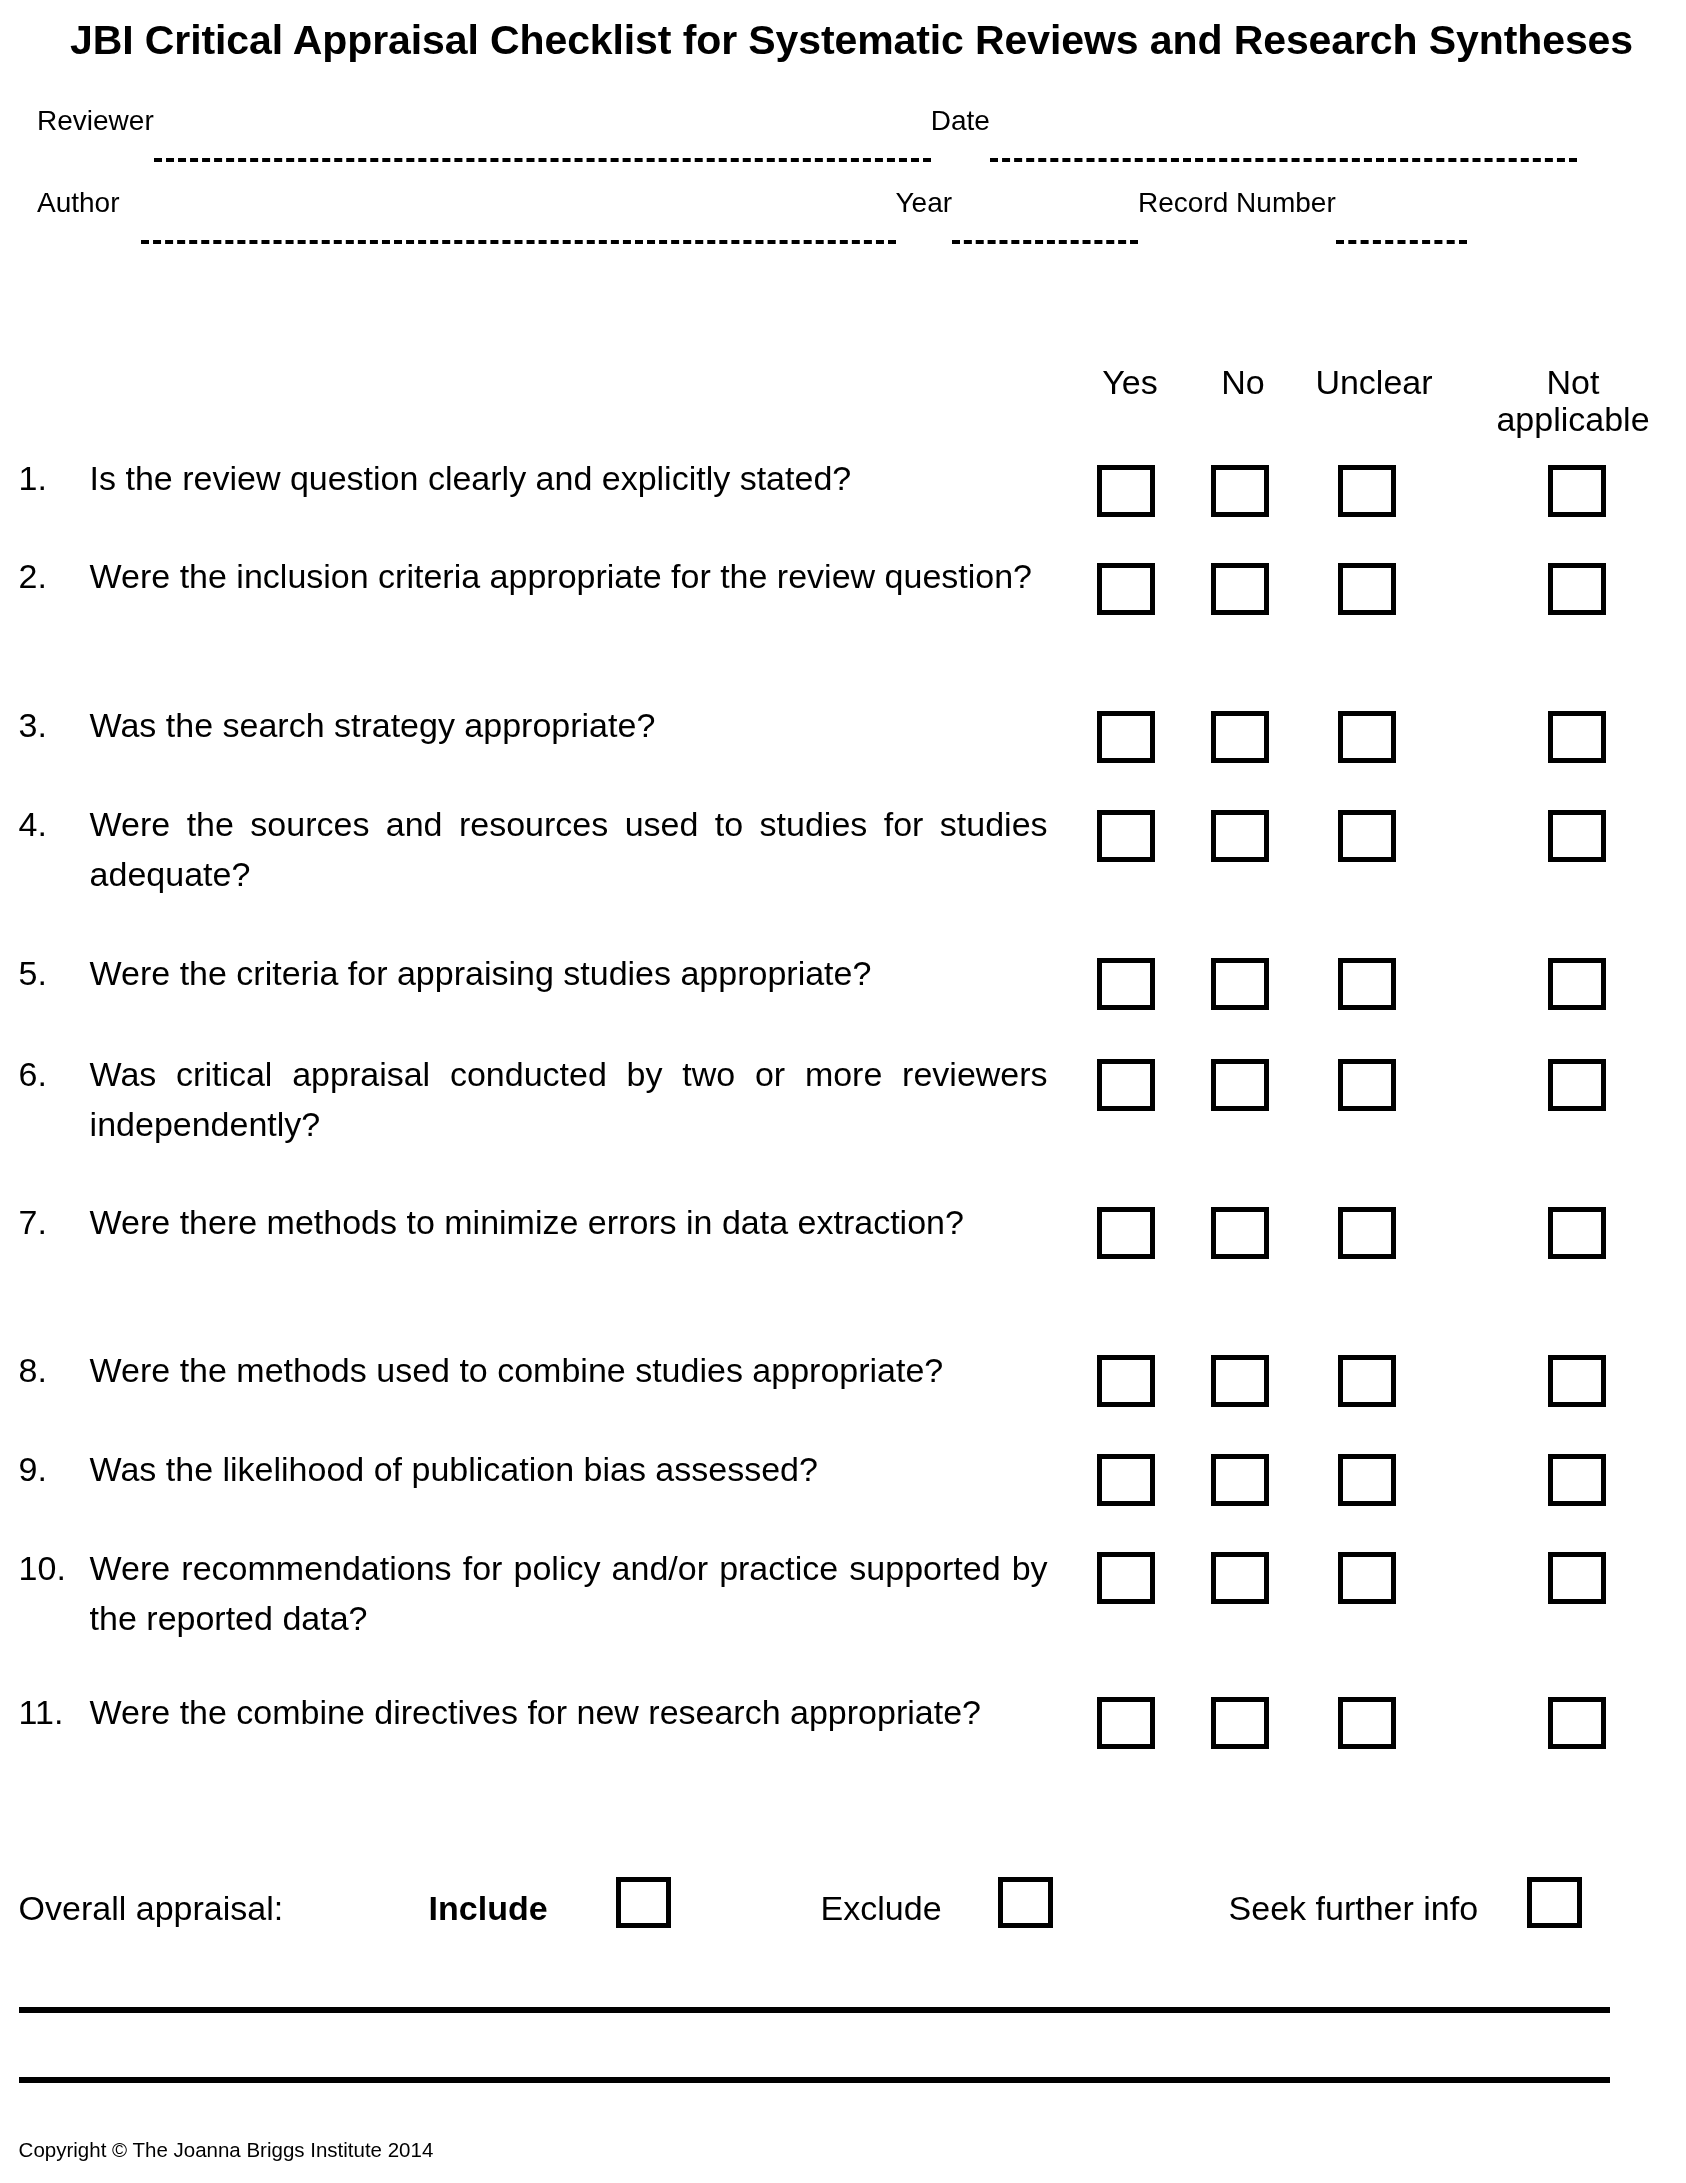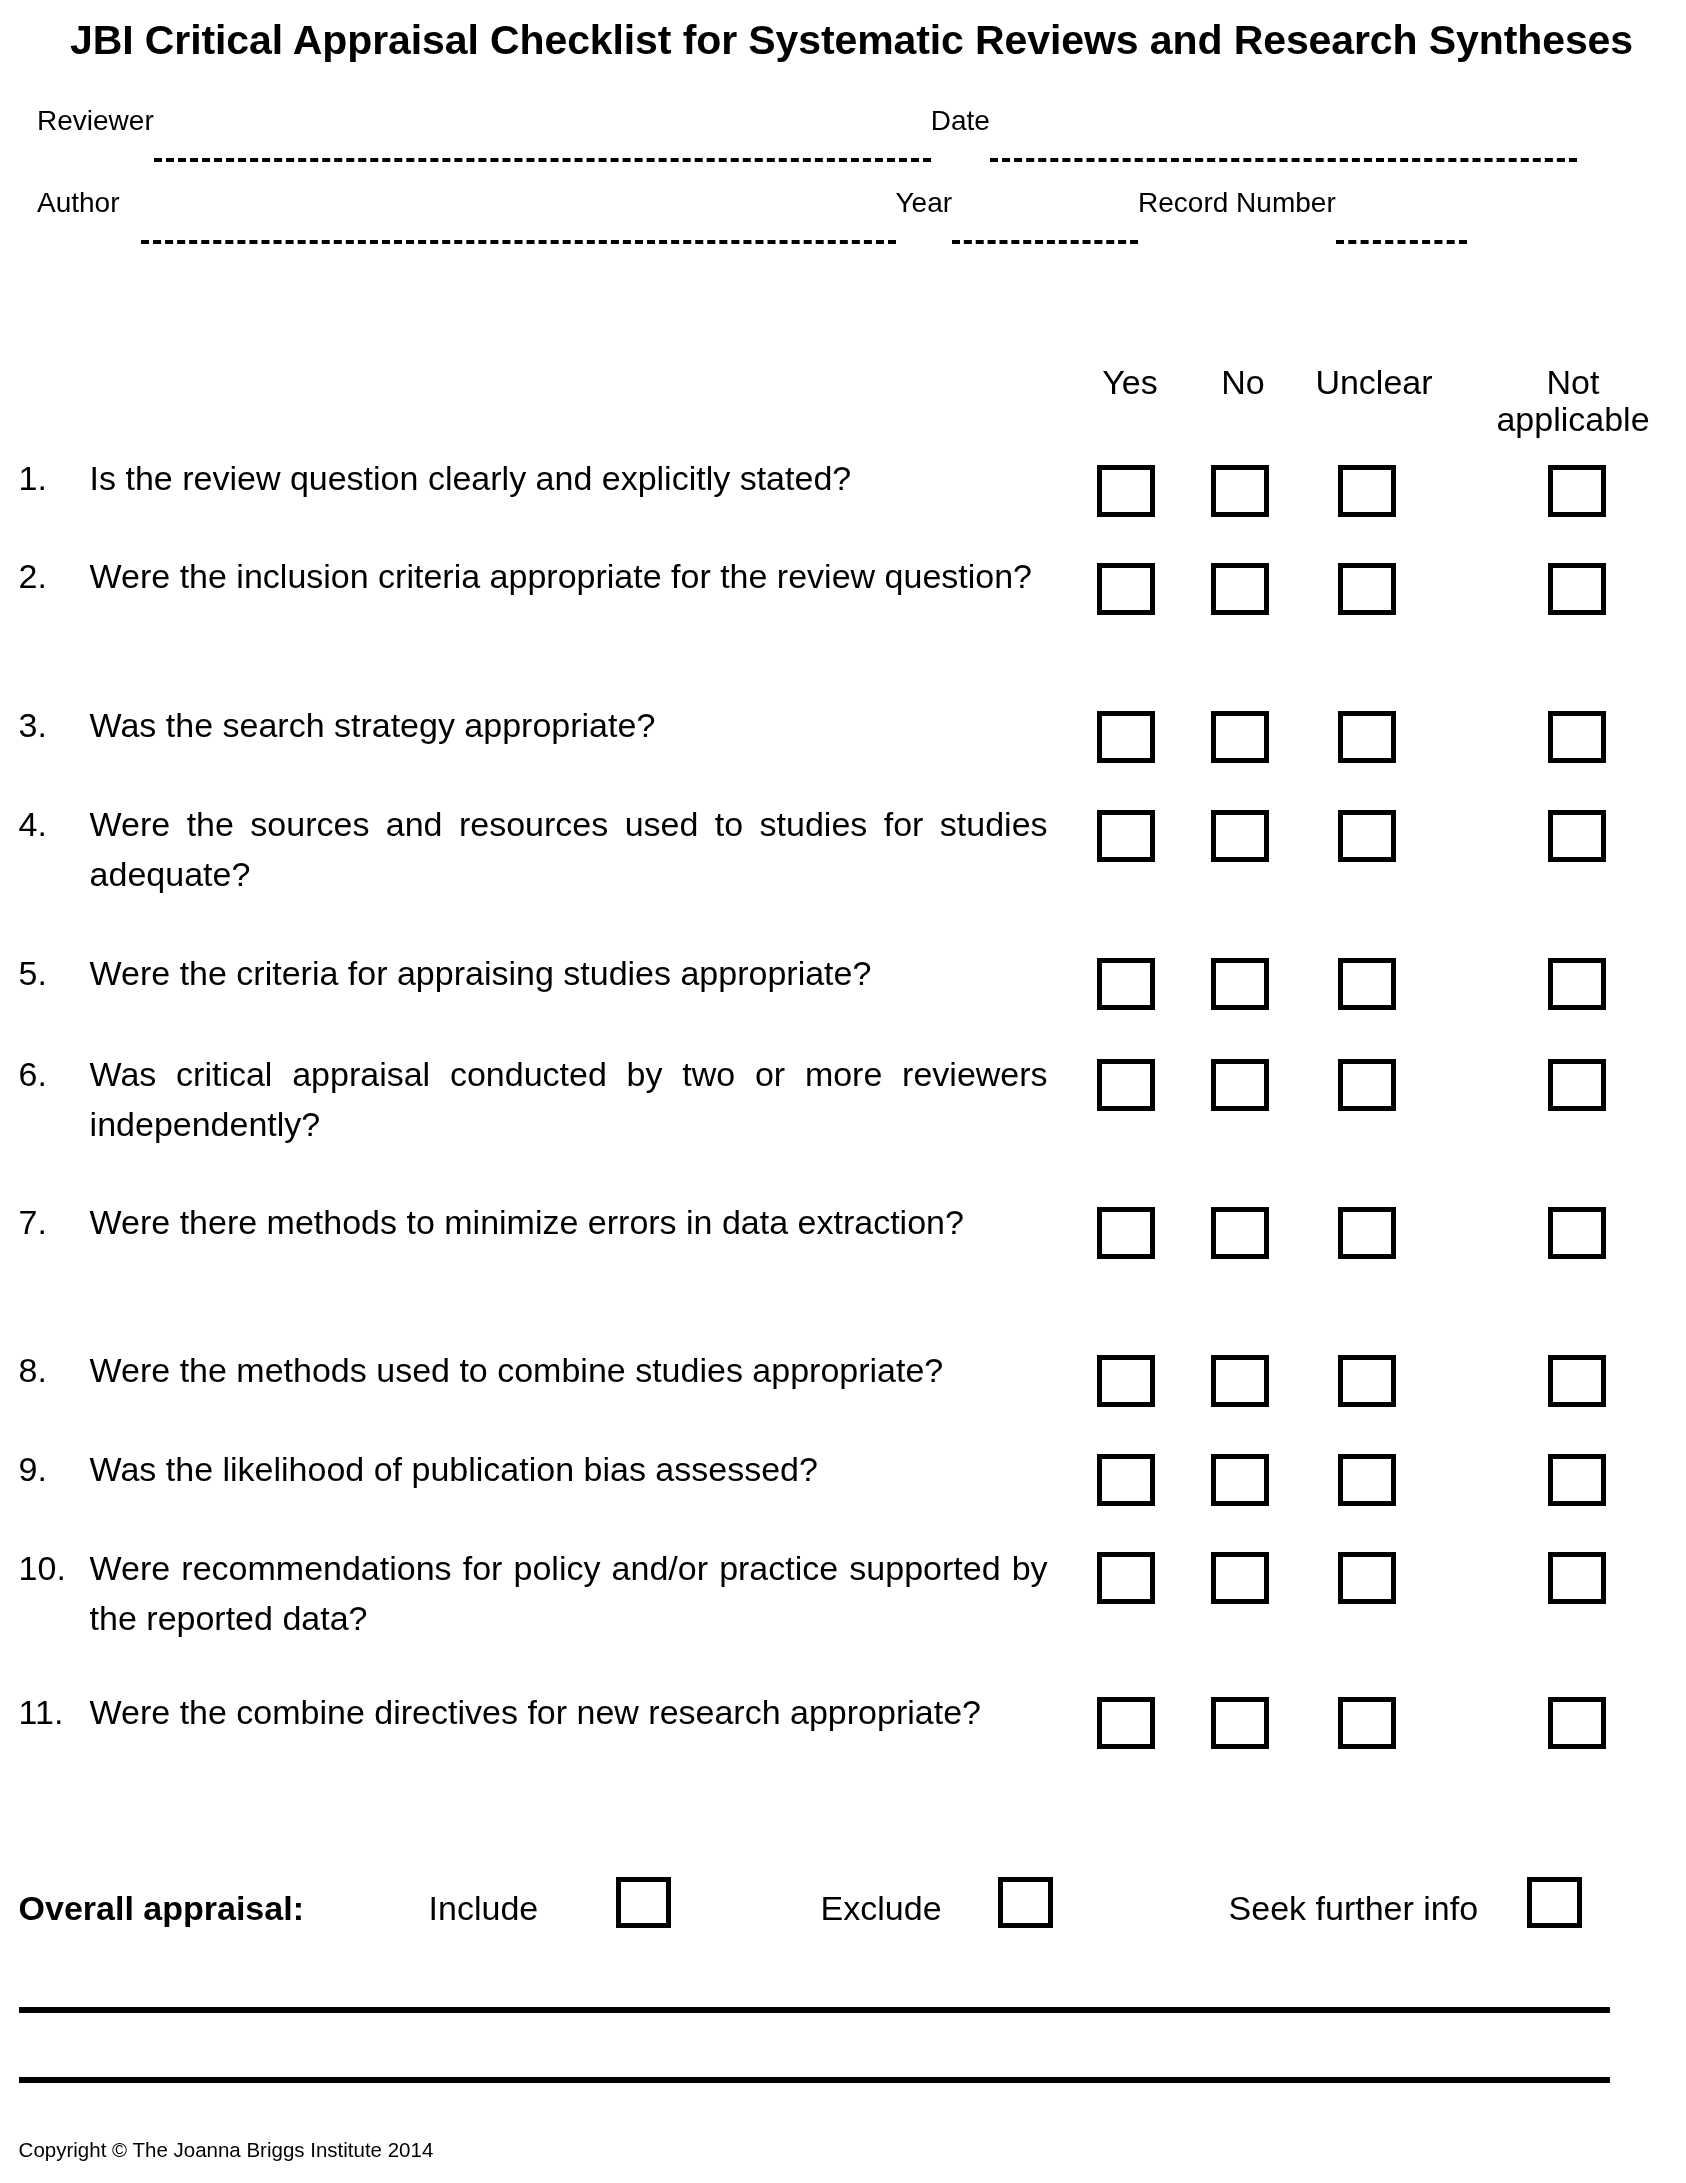--- a/index.html
+++ b/index.html
@@ -137,22 +137,22 @@
     width: 1647px;
     font-size: 34px;
     line-height: 1.0;
     height: 68px;
   }
   .ov-item {
     position: absolute;
     top: 13.7px;
     white-space: nowrap;
   }
-  #ov-label   { left: 0px; font-weight: bold; }
-  #ov-include { left: 410px; }
+  #ov-label   { left: 0px; }
+  #ov-include { left: 410px; font-weight: bold; }
   #ov-exclude { left: 802px; }
   #ov-seek    { left: 1194px; margin-left: 16px; }
 
   .ov-cb {
     position: absolute;
     top: 0px;
     width: 45px;
     height: 41px;
     border: 5.6px solid #000;
     background: #fff;

